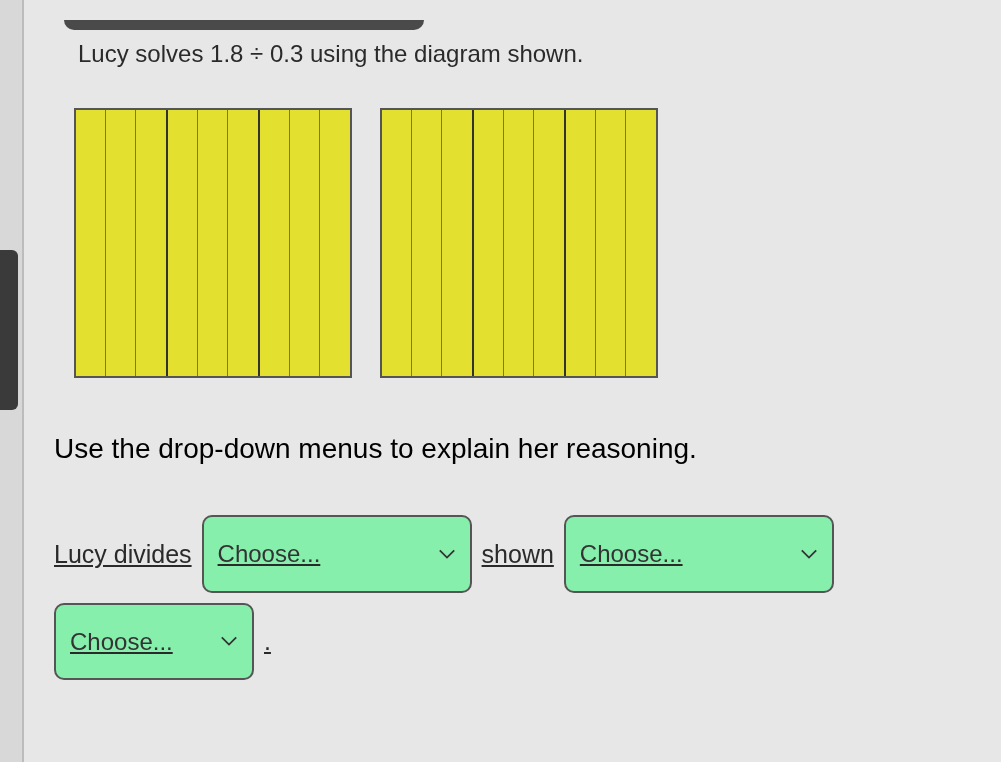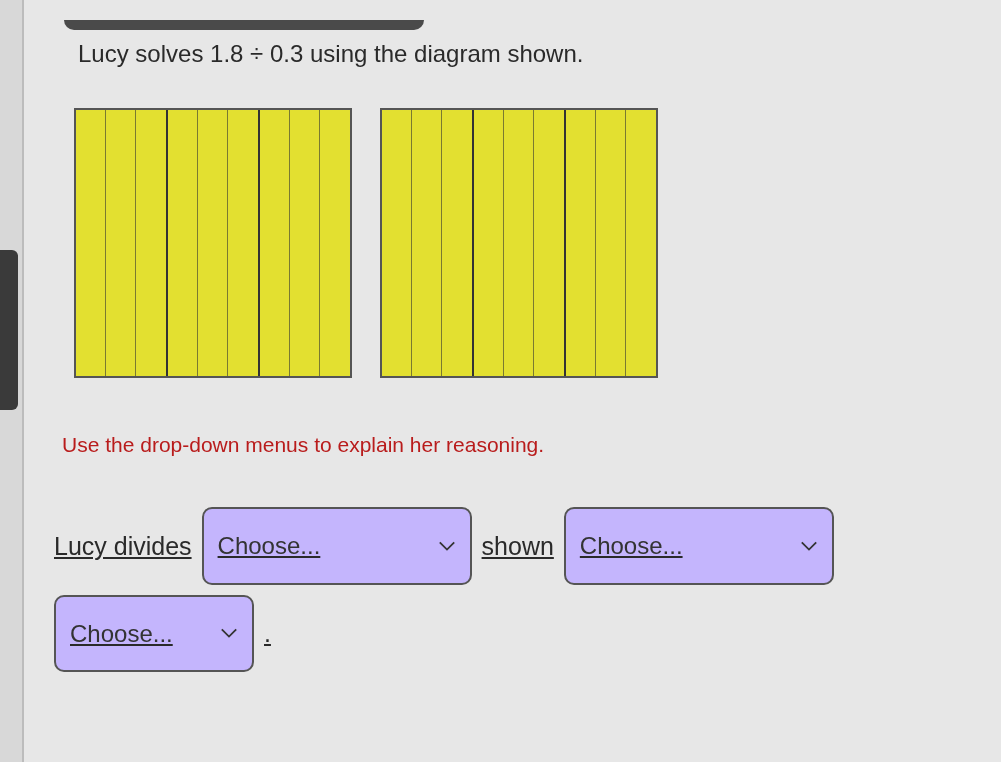--- a/index.html
+++ b/index.html
@@ -73,24 +73,24 @@
     .group {
       border-right: 2px solid #333;
     }
     .group:last-child {
       border-right: none;
     }
     .diagram-b .strip {
       width: 30px;
     }
     .instruction-text {
-      font-size: 21px;
-      color: #b91c1c;
+      font-size: 28px;
+      color: #000000;
       margin-bottom: 50px;
-      margin-left: 8px;
+      margin-left: 0px;
     }
     .answer-row {
       display: flex;
       align-items: center;
       flex-wrap: wrap;
       gap: 10px;
       font-size: 25px;
       color: #2a2a2a;
       margin-left: 0px;
       line-height: 2.4;
@@ -98,21 +98,21 @@
     }
     .answer-row span.text {
       white-space: nowrap;
     }
     .dropdown {
       display: inline-flex;
       align-items: center;
       justify-content: space-between;
       border: 2px solid #555;
       border-radius: 10px;
-      background: #c4b5fd;
+      background: #86efac;
       padding: 8px 14px;
       font-size: 24px;
       color: #333;
       cursor: pointer;
       min-width: 200px;
     }
     .dropdown.wide {
       min-width: 270px;
     }
     .dropdown .chev {

